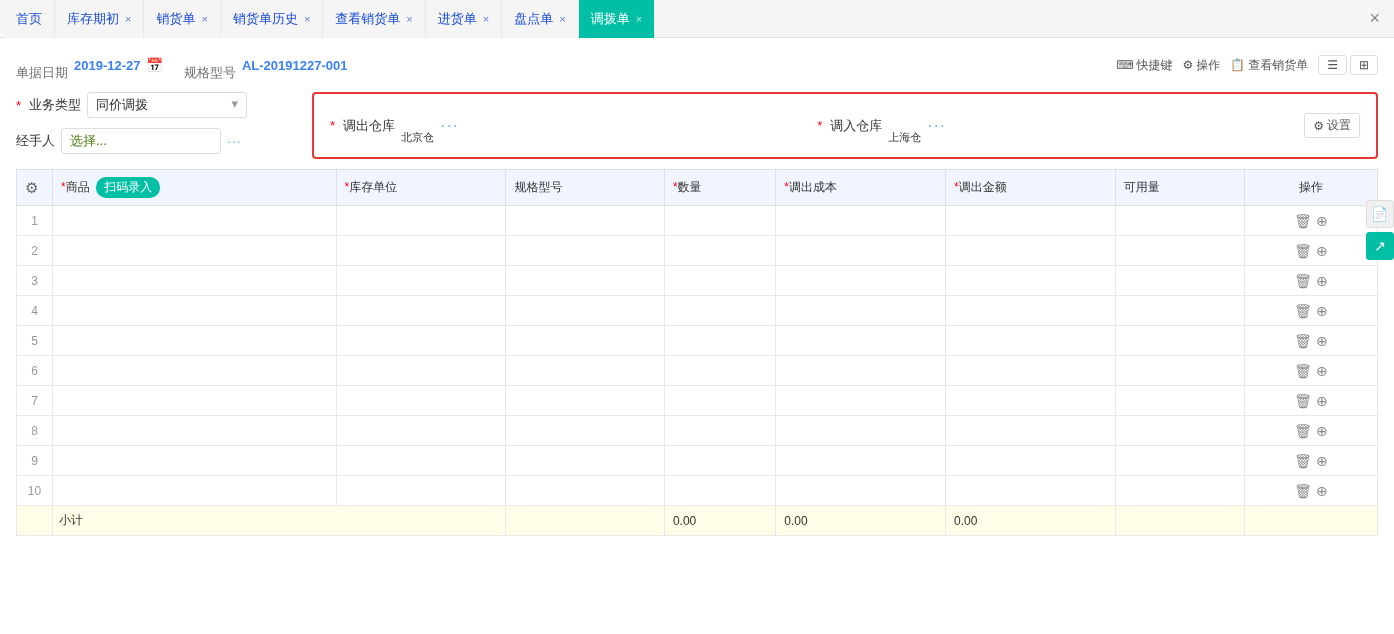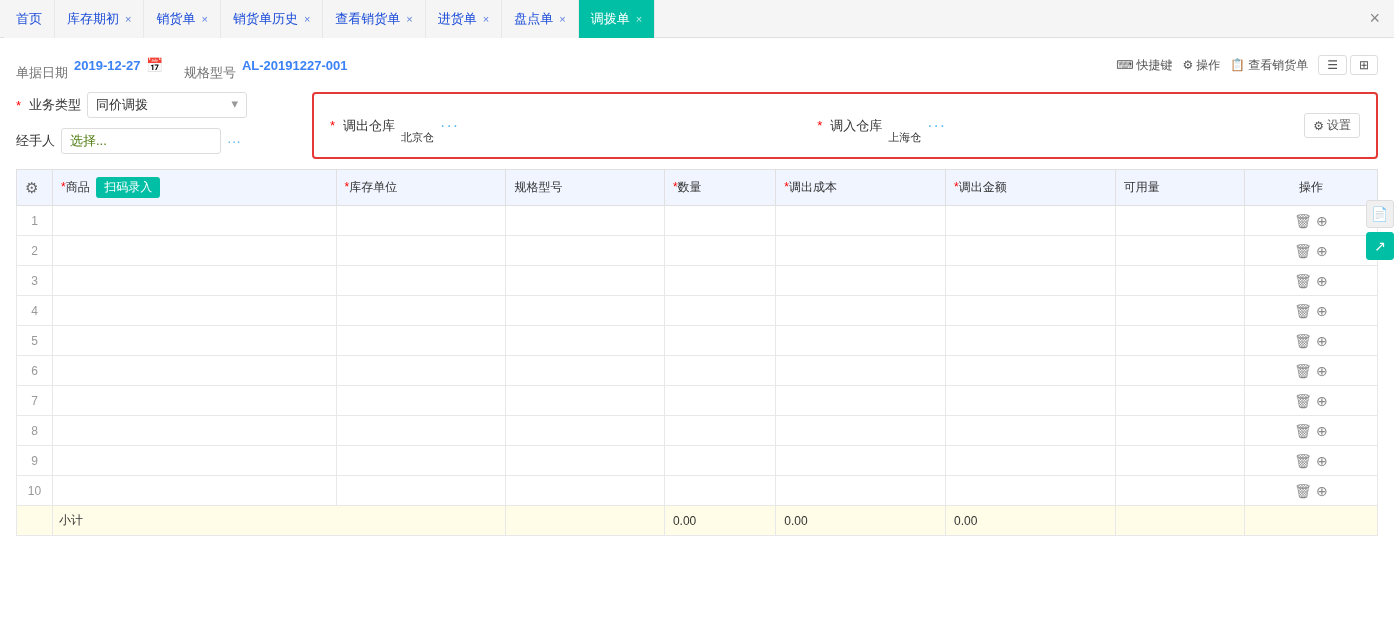--- a/index.html
+++ b/index.html
@@ -214,21 +214,21 @@
       color: #888;
       font-size: 14px;
       margin: 0 2px;
     }
 
     
     .scan-btn {
       background: #00bfa5;
       color: #fff;
       border: none;
-      border-radius: 3px;
+      border-radius: 10px;
       padding: 2px 8px;
       font-size: 12px;
       cursor: pointer;
       white-space: nowrap;
     }
 
     
     .gear-col {
       width: 36px;
       text-align: center;

